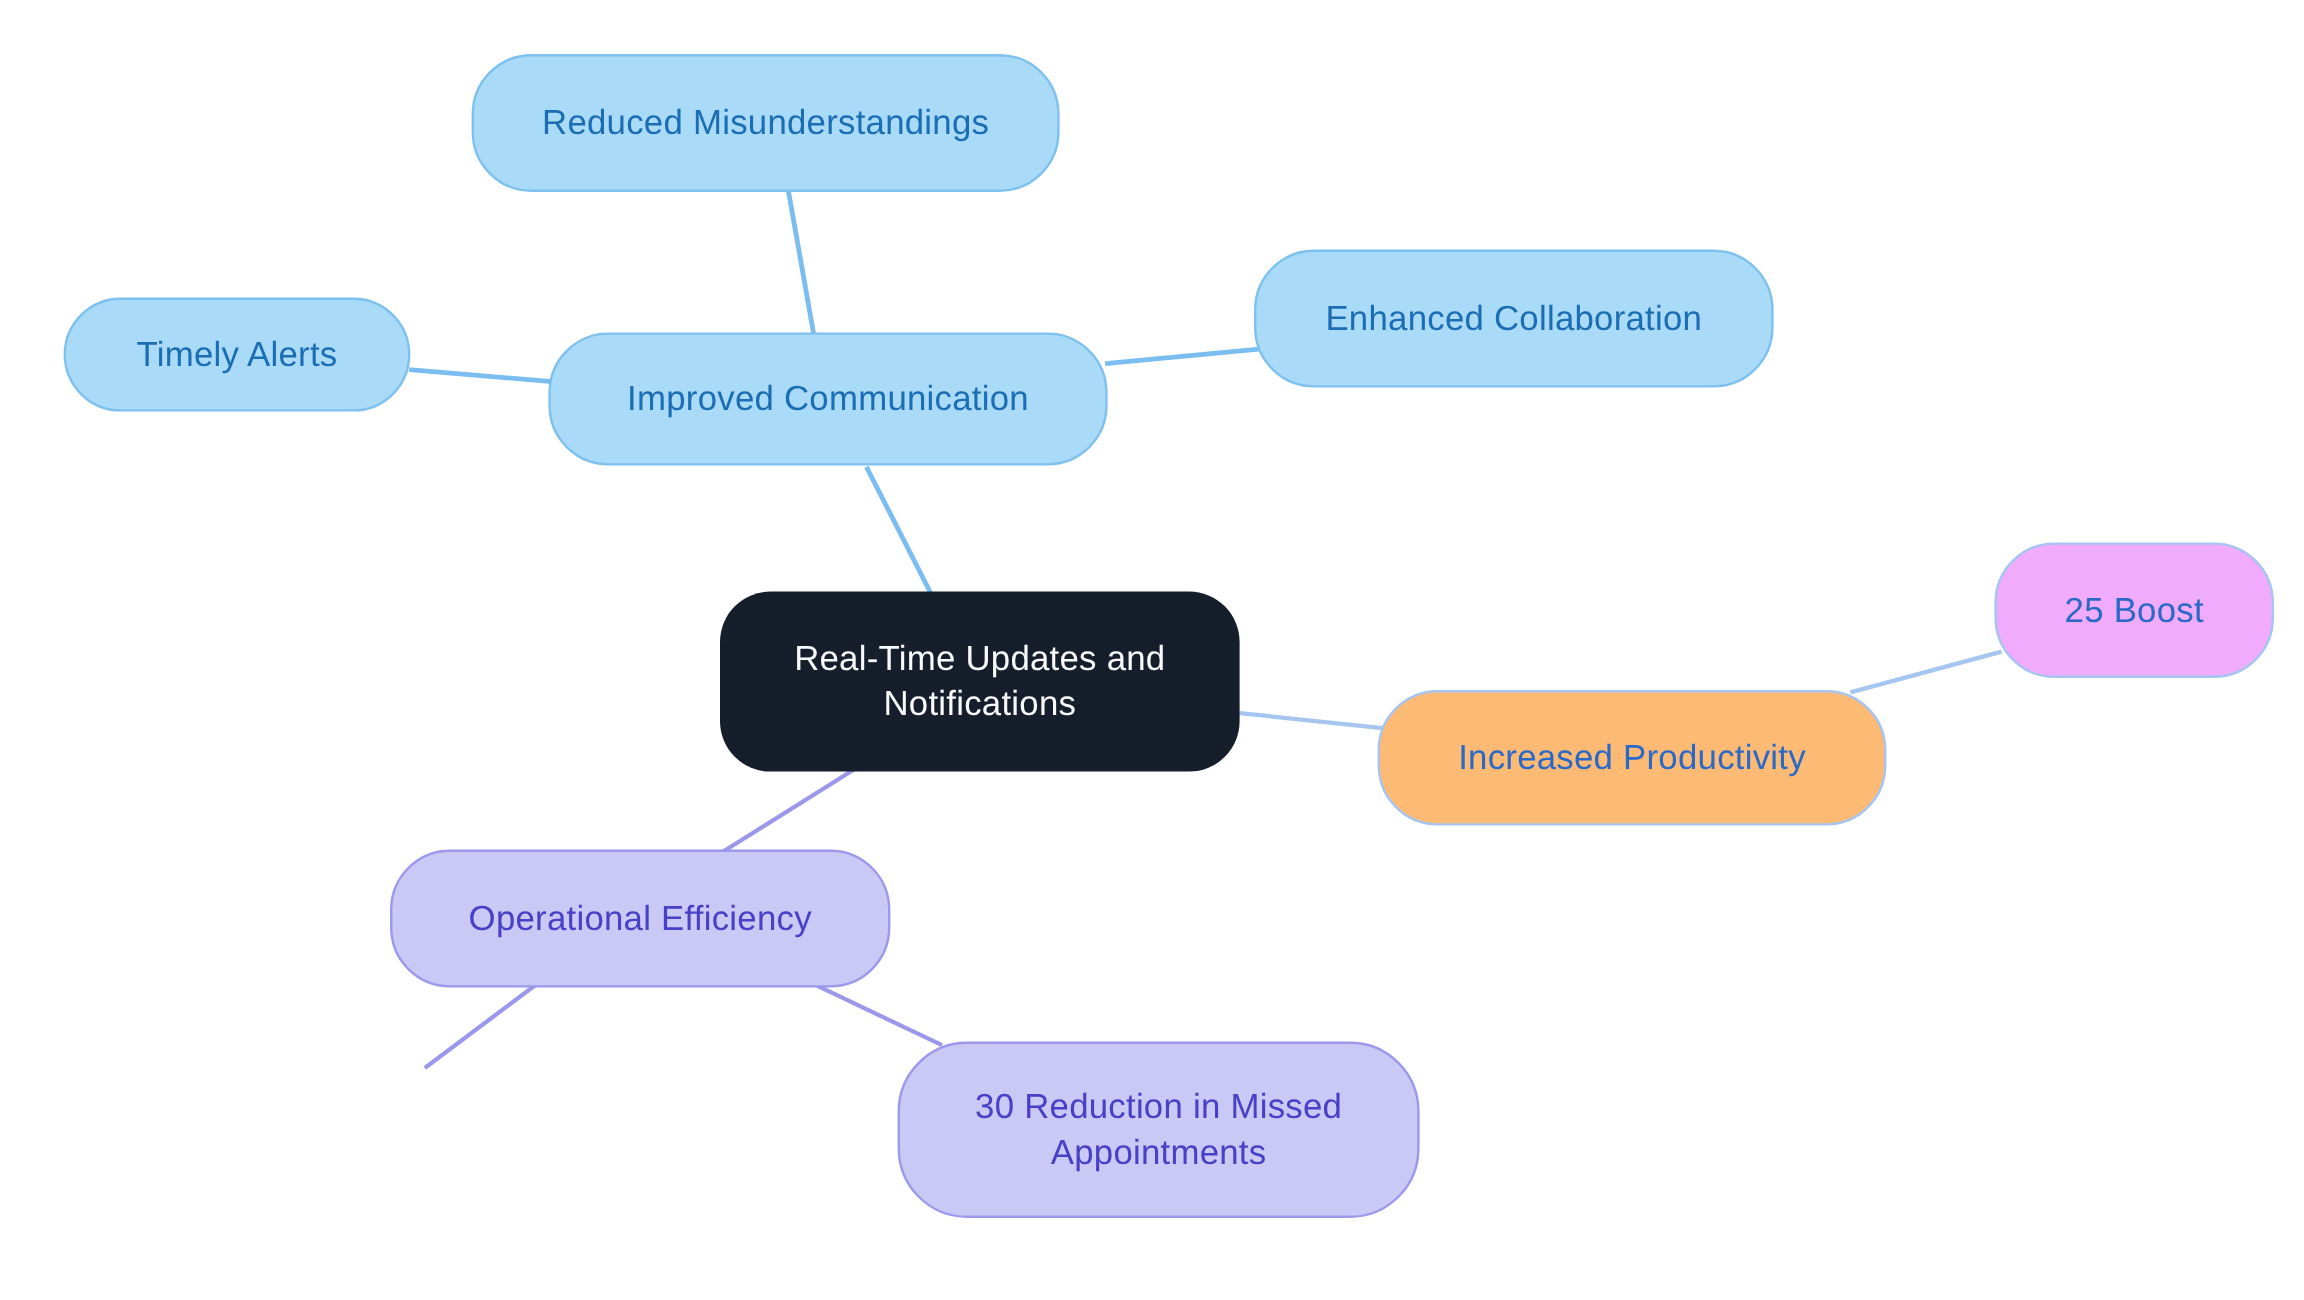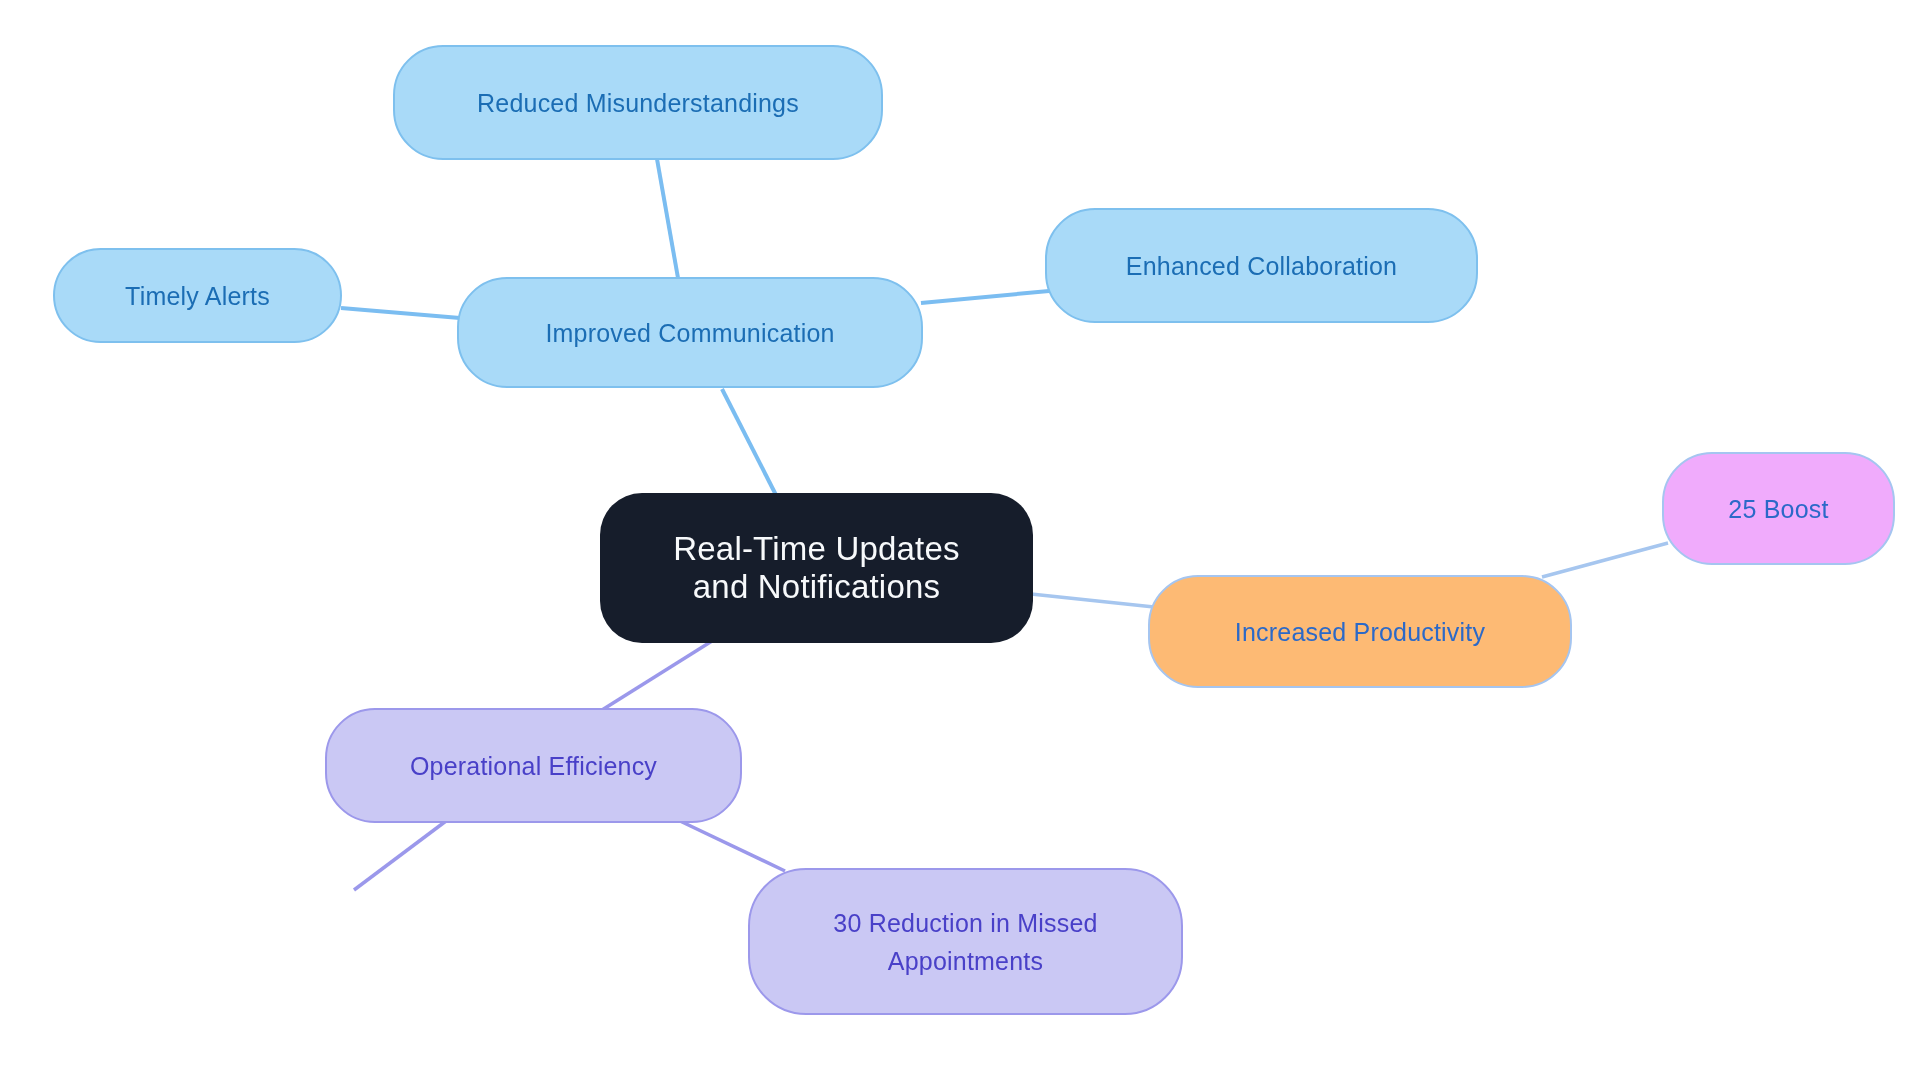--- a/index.html
+++ b/index.html
@@ -17,36 +17,36 @@
   svg.edges {
     position: absolute; left: 0; top: 0;
     width: 1920px; height: 1083px;
     z-index: 0;
   }
   .node {
     position: absolute;
     display: flex; align-items: center; justify-content: center;
     text-align: center;
     box-sizing: border-box;
-    font-size: 25px;
+    font-size: 29px;
     letter-spacing: 0.2px;
     line-height: 38px;
     border-radius: 50px;
     z-index: 1;
     user-select: none;
   }
   .blue   { background: #A9DAF8; border: 2px solid #7EC0EE; color: #1B6DB4; }
   .pale   { background: #fdba74; border: 2px solid #A5C5F0; color: #2B69C8; }
   .purple { background: #CAC8F4; border: 2px solid #9C98EB; color: #4940C8; }
 
   #n-central {
     left: 600px; top: 493px; width: 433px; height: 150px;
     background: #161D2B; color: #F7F9FB;
     border: none; border-radius: 42px;
-    font-size: 33px; line-height: 38px;
+    font-size: 29px; line-height: 38px;
     padding: 0 42px;
   }
   #n-ic  { left: 457px;  top: 277px; width: 466px; height: 111px; }
   #n-rm  { left: 393px;  top: 45px;  width: 490px; height: 115px; }
   #n-ta  { left: 53px;   top: 248px; width: 289px; height: 95px; }
   #n-ec  { left: 1045px; top: 208px; width: 433px; height: 115px; }
 
   #n-ip  { left: 1148px; top: 575px; width: 424px; height: 113px; }
   #n-25  { left: 1662px; top: 452px; width: 233px; height: 113px; background: #f0abfc; align-items: center; }
 

